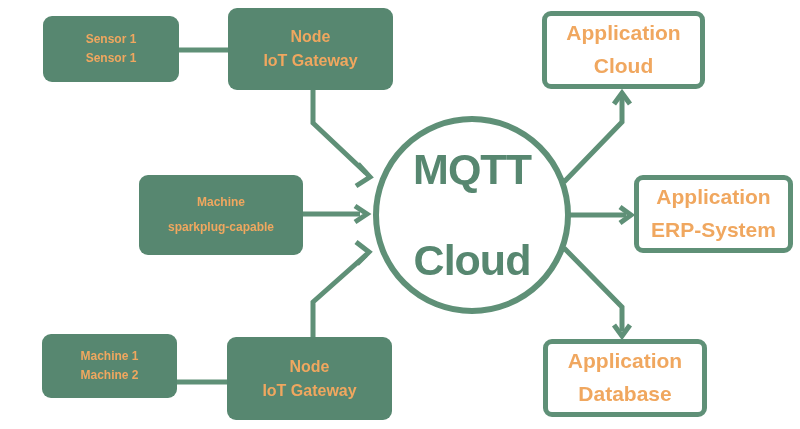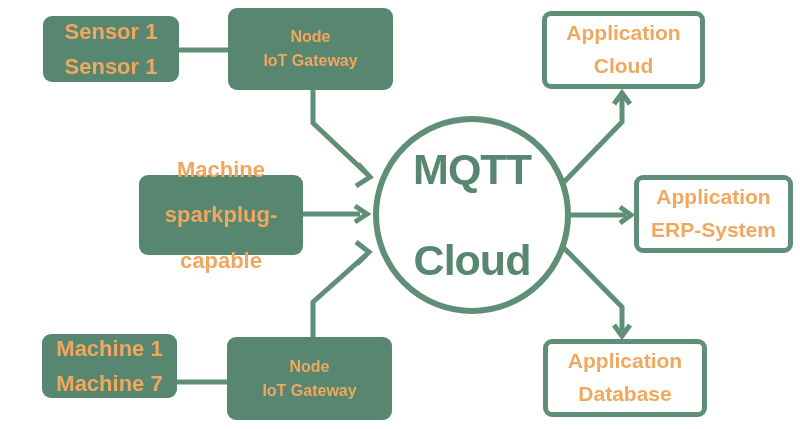--- a/index.html
+++ b/index.html
@@ -17,21 +17,21 @@
   .wires{position:absolute;left:0;top:0;width:800px;height:429px;}
   .wire{fill:none;stroke:var(--green-line);stroke-width:5;}
   .chev{fill:none;stroke:var(--green-line);stroke-width:5;stroke-linecap:butt;stroke-linejoin:miter;}
   .box{
     position:absolute;display:flex;flex-direction:column;
     align-items:center;justify-content:center;text-align:center;
     font-weight:700;box-sizing:border-box;
   }
   .green-box{background:var(--green-fill);color:var(--orange);border-radius:9px;}
   .white-box{background:#fff;border:5px solid var(--green-line);color:var(--orange);border-radius:9px;}
-  .fs-s{font-size:22px;line-height:1.6;}
+  .fs-s{font-size:12px;line-height:1.6;}
   .fs-m{font-size:16px;line-height:1.5;text-align:center;}
   .fs-app{font-size:21px;line-height:1.55;}
   .lh-wide{line-height:2.05;}
   .broker{
     position:absolute;left:373px;top:116px;width:198px;height:198px;
     background:#fff;border:6px solid var(--green-line);border-radius:50%;
     box-sizing:border-box;display:flex;flex-direction:column;
     align-items:center;justify-content:center;text-align:center;
     color:var(--green-fill);font-weight:700;font-size:43px;line-height:1.18;
     letter-spacing:-1px;
@@ -69,21 +69,21 @@
     <div>Sensor 1</div>
   </div>
 
   <div class="box green-box fs-s lh-wide" style="left:139px;top:175px;width:164px;height:80px">
     <div>Machine</div>
     <div>sparkplug-capable</div>
   </div>
 
   <div class="box green-box fs-s" style="left:42px;top:334px;width:135px;height:64px">
     <div>Machine 1</div>
-    <div>Machine 7</div>
+    <div>Machine 2</div>
   </div>
 
   <div class="box green-box fs-m" style="left:228px;top:8px;width:165px;height:82px">
     <div>Node</div>
     <div>IoT Gateway</div>
   </div>
 
   <div class="box green-box fs-m" style="left:227px;top:337px;width:165px;height:83px">
     <div>Node</div>
     <div>IoT Gateway</div>

